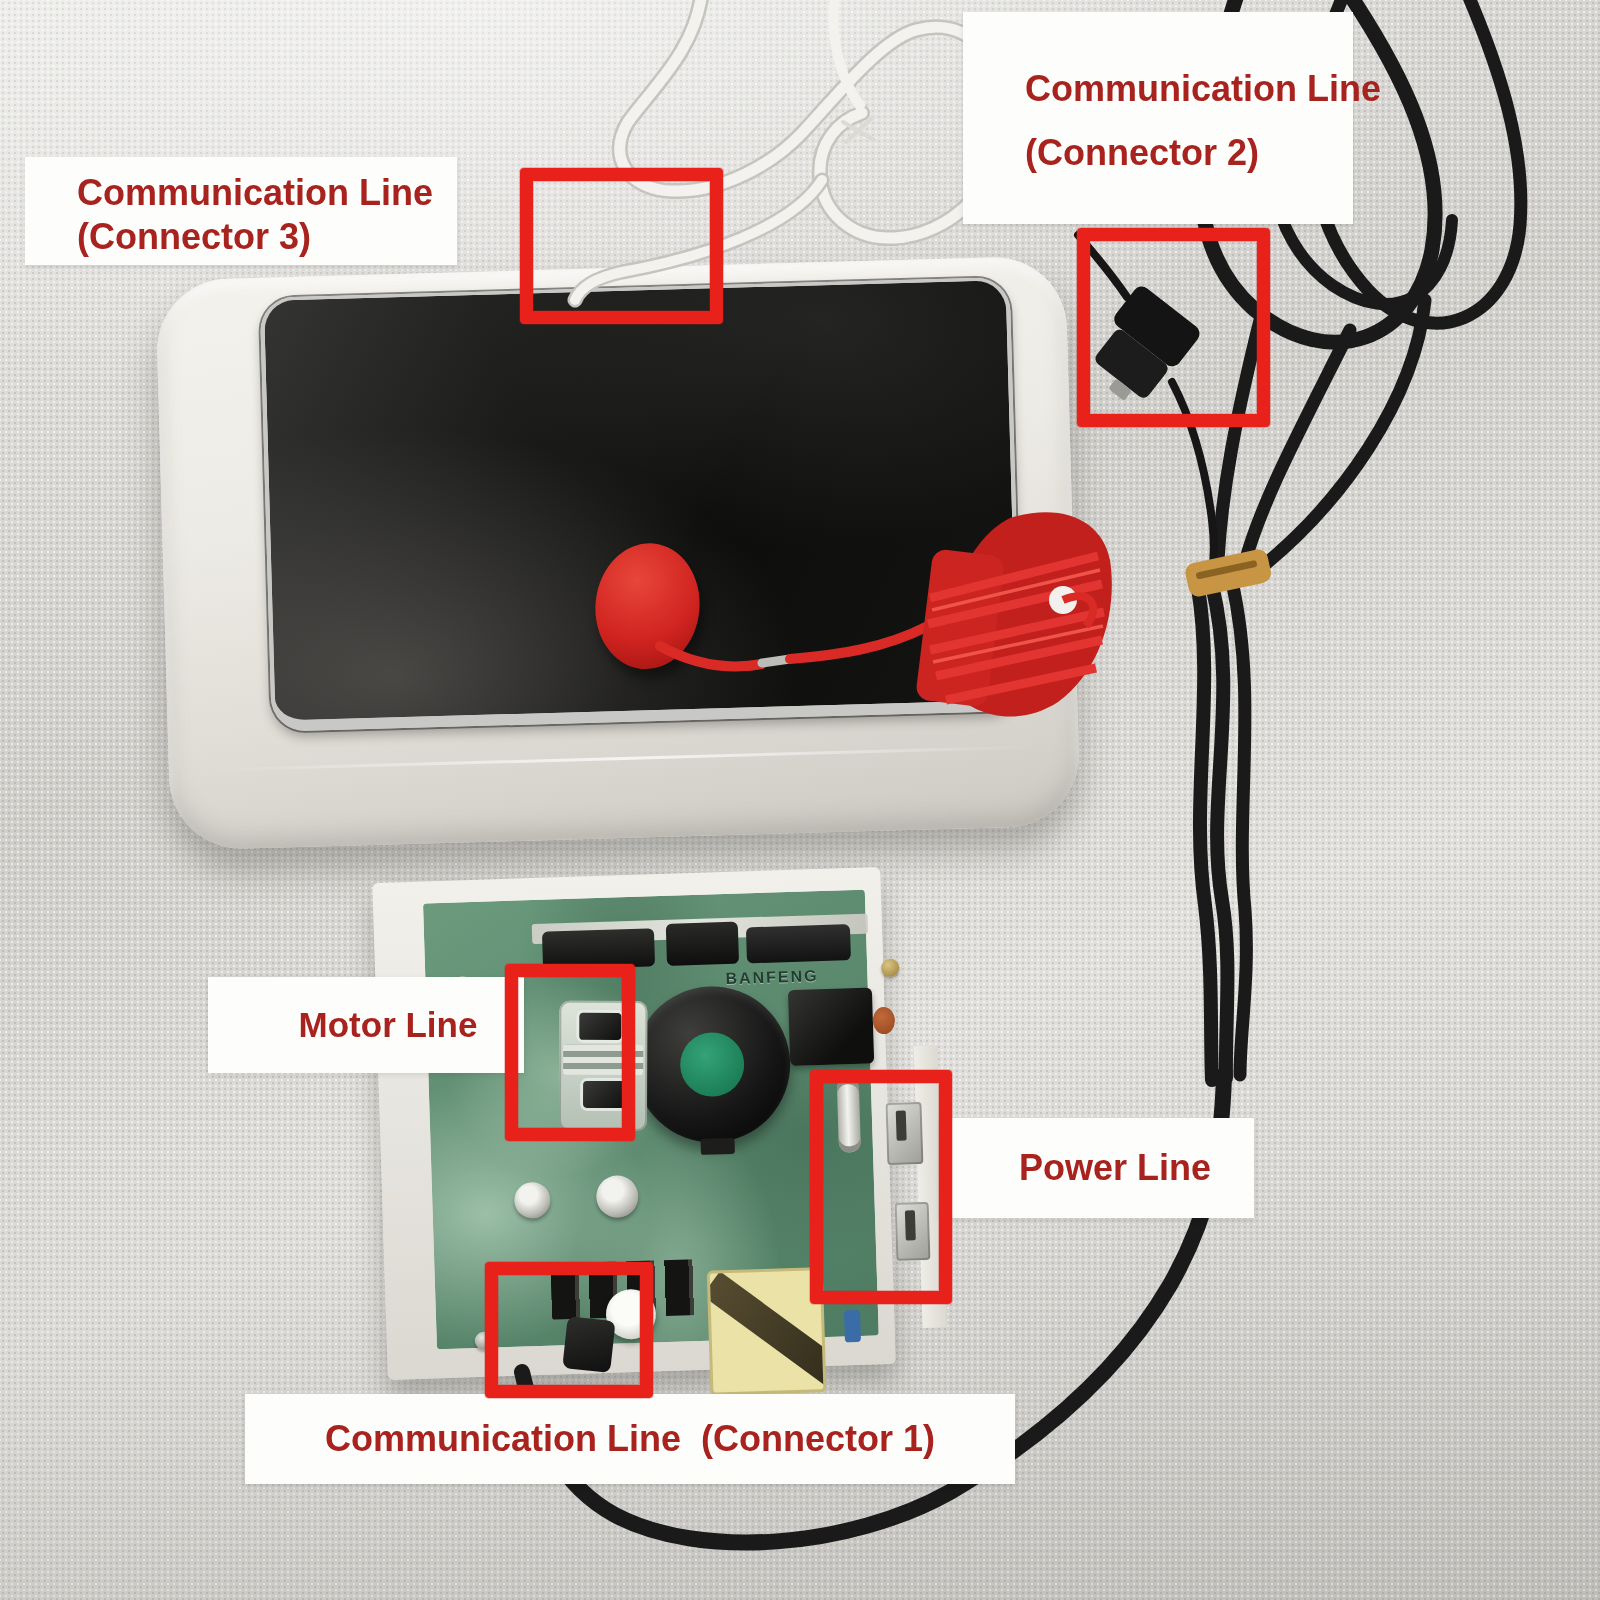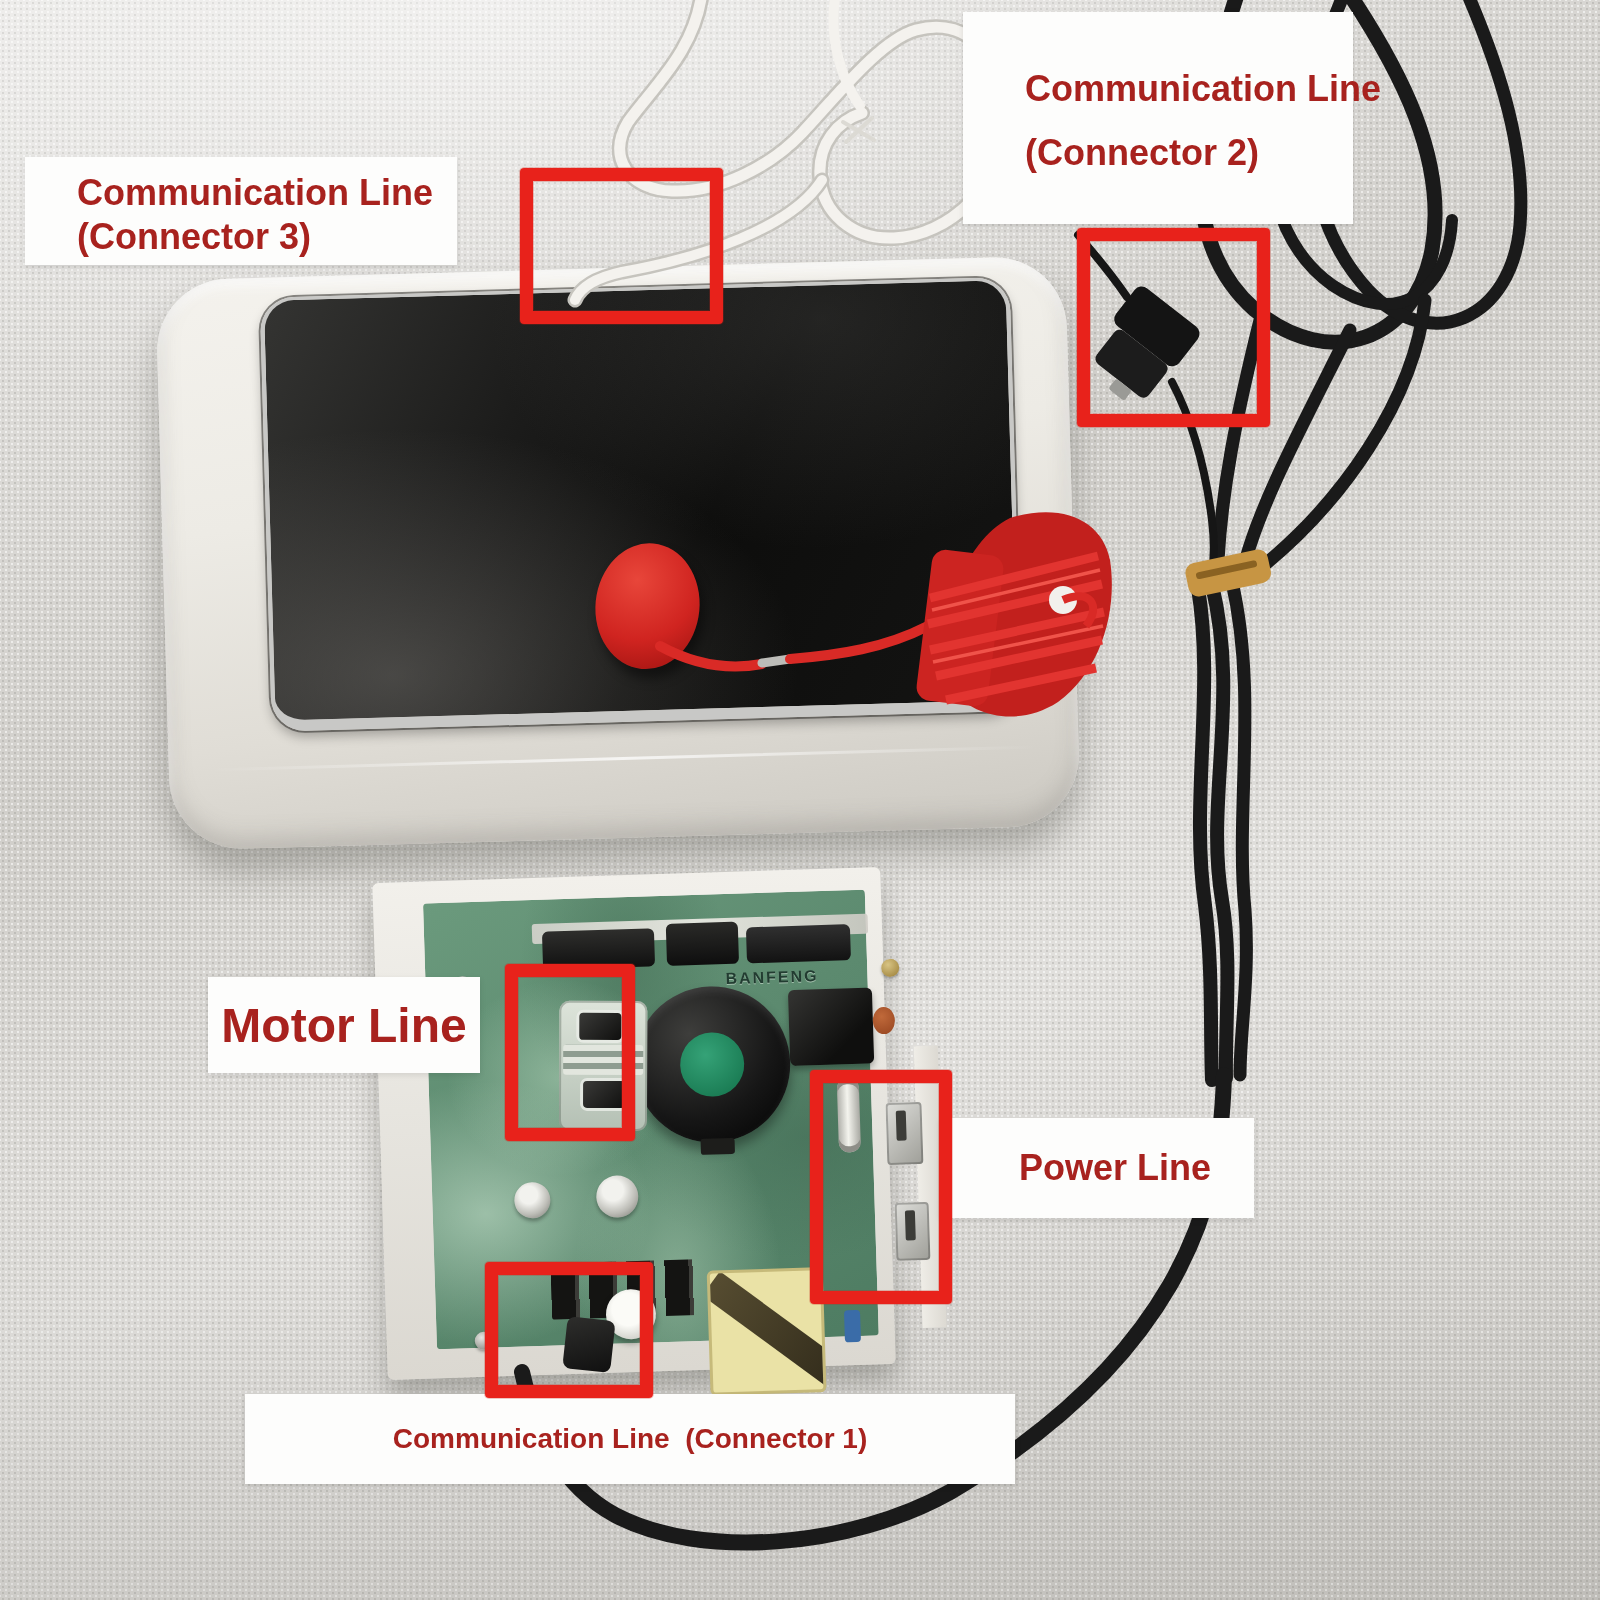--- a/index.html
+++ b/index.html
@@ -85,23 +85,23 @@
   .comm1-plug{position:absolute;left:128px;top:420px;width:48px;height:52px;background:linear-gradient(160deg,#2e2e2c,#101010);border-radius:8px;transform:rotate(8deg);}
   .transformer{position:absolute;left:272px;top:376px;width:110px;height:119px;background:#eae2a6;border:3px solid #c6ba7a;border-radius:6px;overflow:hidden;}
   .transformer .tape{position:absolute;left:-16px;top:44px;width:160px;height:30px;background:linear-gradient(90deg,rgba(60,50,28,.85),rgba(30,24,12,.9));transform:rotate(38deg);}
   .blue-comp{position:absolute;left:408px;top:420px;width:16px;height:32px;background:#3a6ca8;border-radius:4px;}
   
   .label{position:absolute;background:#fdfdfc;color:#a8221e;box-shadow:0 2px 6px rgba(0,0,0,.10);z-index:30;}
   .label .ln{display:block;white-space:pre;font-weight:bold;}
   .lbl-c3{left:25px;top:157px;width:432px;height:108px;font-size:36px;padding:14px 0 0 52px;box-sizing:border-box;line-height:44px;}
   .lbl-c2{left:963px;top:12px;width:390px;height:212px;font-size:36px;padding:54px 0 0 62px;box-sizing:border-box;line-height:46px;}
   .lbl-c2 .ln + .ln{margin-top:18px;}
-  .lbl-motor{left:208px;top:977px;width:272px;height:96px;font-size:48px;display:flex;align-items:center;justify-content:center;}
+  .lbl-motor{left:208px;top:977px;width:272px;height:96px;font-size:35px;display:flex;align-items:center;justify-content:center;padding-left:44px;}
   .lbl-power{left:940px;top:1118px;width:278px;height:100px;font-size:36px;display:flex;align-items:center;justify-content:center;padding-left:36px;}
-  .lbl-c1{left:245px;top:1394px;width:770px;height:90px;font-size:28px;display:flex;align-items:center;justify-content:center;}
+  .lbl-c1{left:245px;top:1394px;width:770px;height:90px;font-size:36px;display:flex;align-items:center;justify-content:center;}
   
   .redbox{position:absolute;border:13px solid #e8221b;border-radius:4px;z-index:40;box-shadow:0 0 0 1px rgba(200,30,20,.25), inset 0 0 0 1px rgba(200,30,20,.25);}
   .rb-c3{left:520px;top:168px;width:177px;height:130px;}
   .rb-c2{left:1077px;top:228px;width:167px;height:173px;}
   .rb-motor{left:505px;top:964px;width:104px;height:151px;}
   .rb-power{left:810px;top:1070px;width:116px;height:208px;}
   .rb-c1{left:485px;top:1262px;width:142px;height:110px;}
   svg.overlay{position:absolute;left:0;top:0;z-index:20;pointer-events:none;}
 </style>
 </head>

